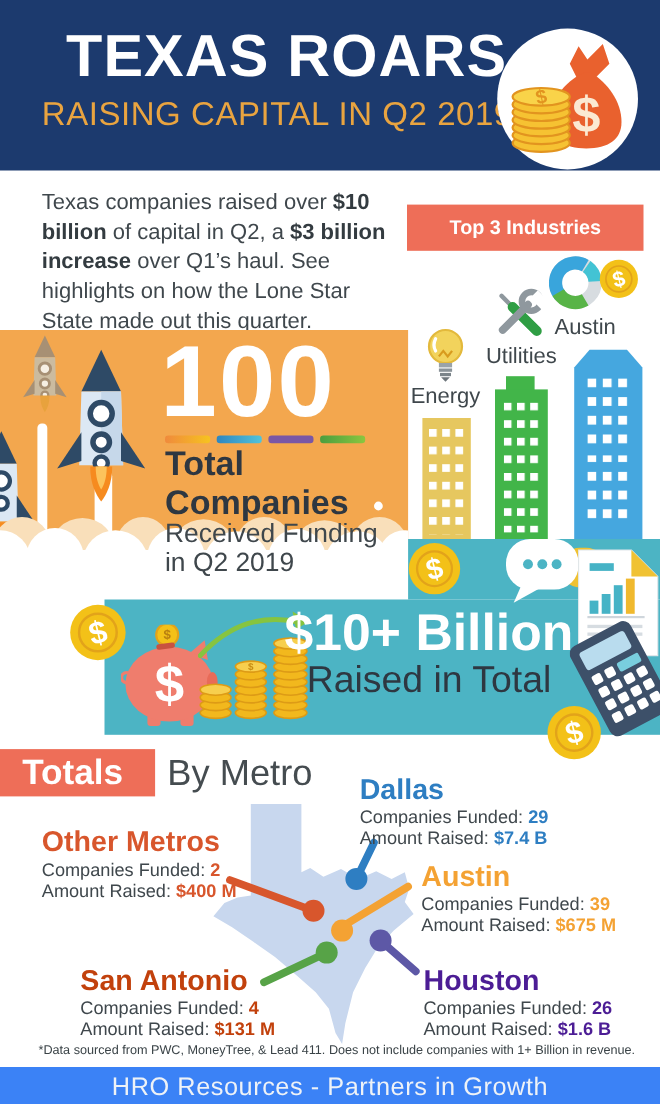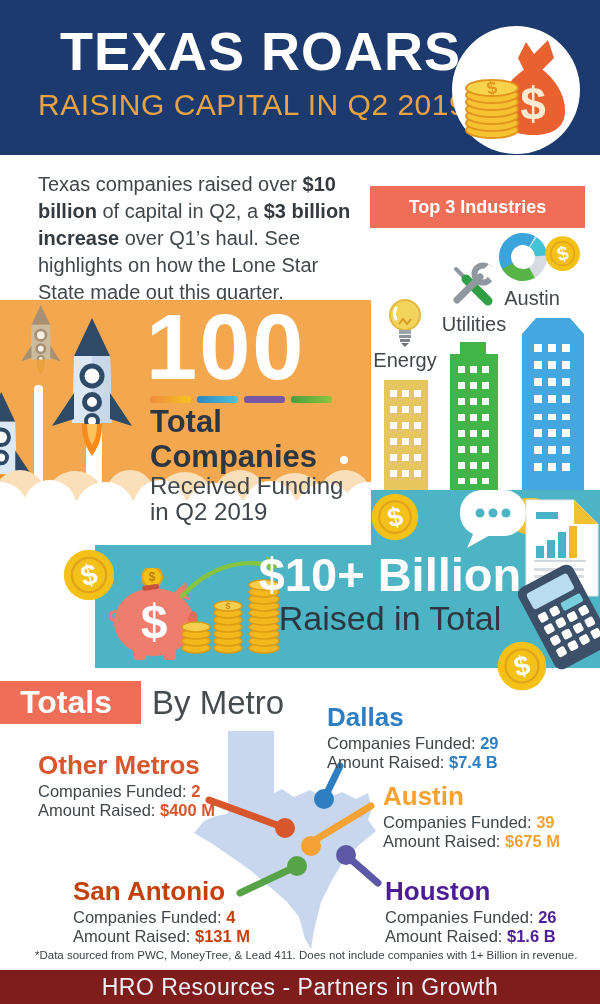--- a/index.html
+++ b/index.html
@@ -37,21 +37,21 @@
   
   .badge-totals{left:0;top:681px;width:141px;height:43px;background:#ee6e58;color:#fff;font-size:32px;
     font-weight:800;text-align:right;line-height:43px;padding-right:29px;box-sizing:border-box;}
   .by-metro{left:152px;top:681px;font-size:33px;font-weight:400;color:#454c50;line-height:43px;}
   .metro-card{line-height:19px;font-size:16.5px;color:#3f474c;}
   .metro-name{font-size:26px;font-weight:800;line-height:30px;margin-bottom:2px;}
   .metro-card b{font-weight:800;}
   .c-dallas{color:#2e7ec2;} .c-other{color:#d8562c;} .c-austin{color:#f4a233;}
   .c-sa{color:#c2410c;} .c-hou{color:#4c1d95;}
   .footnote{left:35px;top:950px;font-size:11.5px;color:#3a4347;line-height:1;}
-  .footer{left:0;top:970px;width:600px;height:34px;background:#7f1d1d;color:#eef2f7;
+  .footer{left:0;top:970px;width:600px;height:34px;background:#3b82f6;color:#eef2f7;
     font-size:23px;text-align:center;line-height:34px;letter-spacing:.5px;}
 </style>
 </head>
 <body>
 
 <div id="stage">
 
   <svg width="0" height="0" style="position:absolute">
     <defs>
       <g id="g-coin">

